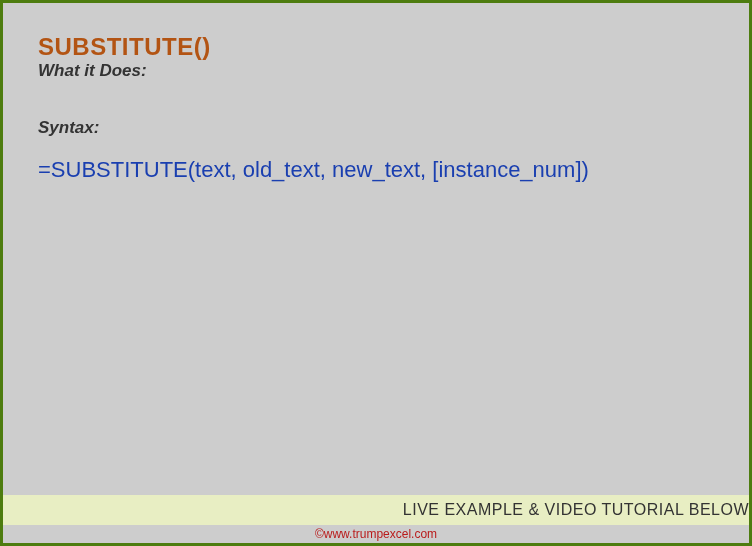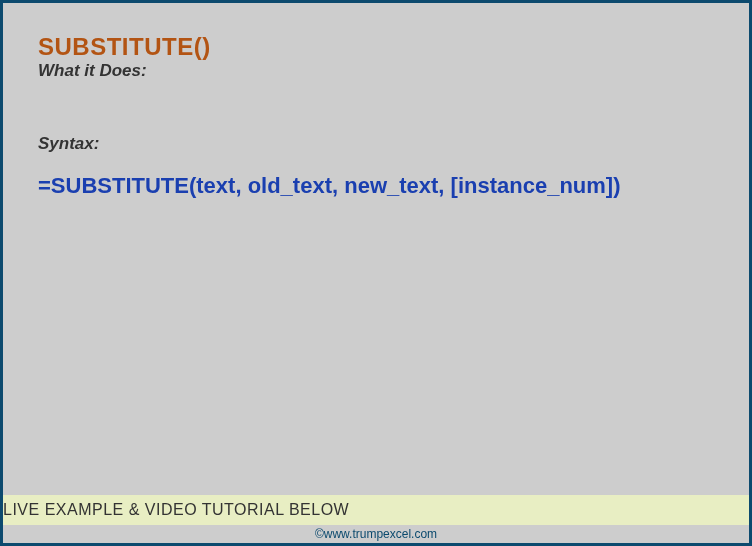--- a/index.html
+++ b/index.html
@@ -7,21 +7,21 @@
       padding: 0;
       box-sizing: border-box;
     }
     body {
       font-family: Verdana, Geneva, sans-serif;
       background: #fff;
     }
     .card {
       width: 752px;
       height: 546px;
-      border: 3px solid #0c4a6e;
+      border: 3px solid #4d7c0f;
       background: #cdcdcd;
       position: relative;
     }
     .content {
       padding: 30px 35px 20px 35px;
     }
     .title {
       color: #b35413;
       font-weight: bold;
       font-size: 24px;
@@ -37,49 +37,49 @@
       color: #b35413;
       font-size: 22px;
       line-height: 1.9;
       margin-top: 10px;
     }
     .syntax-label {
       color: #333;
       font-style: italic;
       font-weight: bold;
       font-size: 17px;
-      margin-top: 53px;
+      margin-top: 37px;
     }
     .syntax-code {
       color: #1a3fb0;
-      font-weight: bold;
+      font-weight: normal;
       font-size: 22px;
       line-height: 2.0;
       margin-top: 10px;
     }
     .footer-band {
       position: absolute;
       bottom: 18px;
       left: 0;
       right: 0;
       background: #e8eec3;
-      text-align: left;
+      text-align: right;
       padding: 6px 0;
       font-size: 16px;
       color: #333;
       letter-spacing: 0.5px;
     }
     .copyright {
       position: absolute;
       bottom: 0;
       left: 0;
       right: 0;
       text-align: center;
       font-size: 12px;
-      color: #0c4a6e;
+      color: #b91c1c;
       padding-bottom: 2px;
     }
   </style>
 </head>
 <body>
 
 <div class="card">
   <div class="content">
     <div class="title">SUBSTITUTE()</div>
     <div class="section-label">What it Does:</div>

